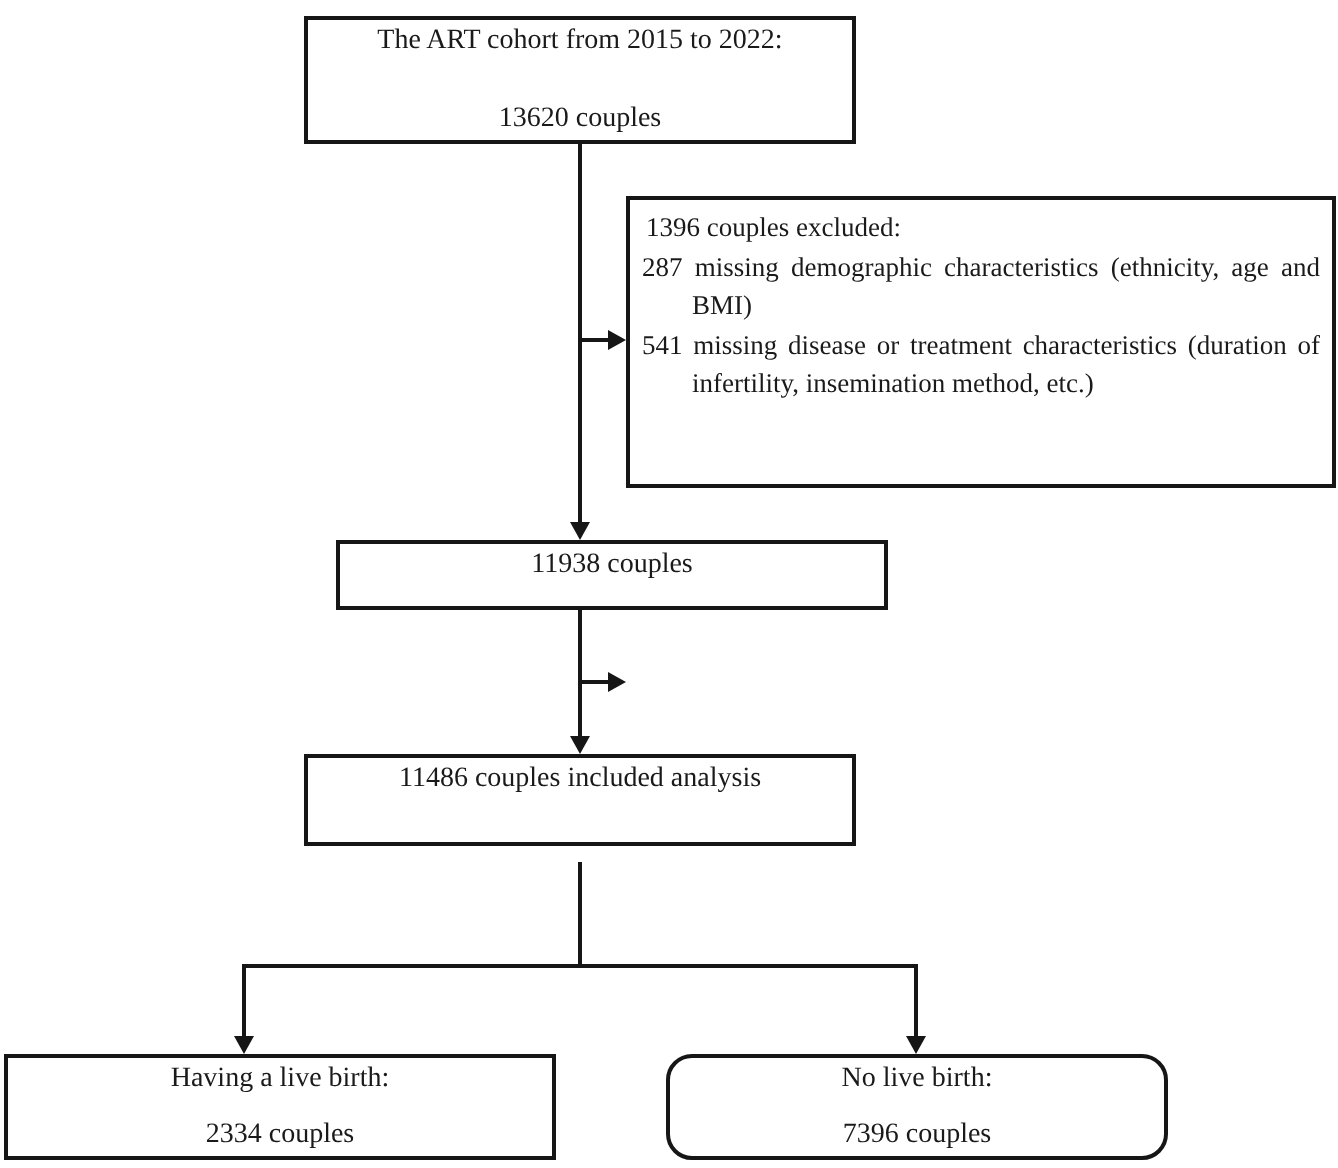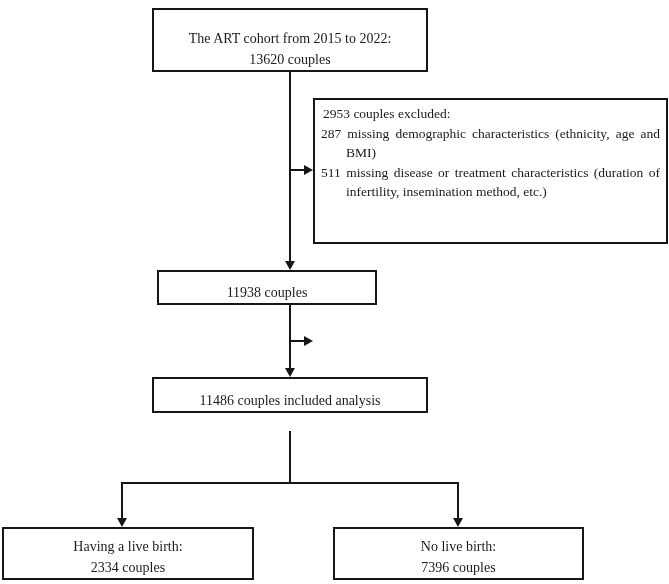--- a/index.html
+++ b/index.html
@@ -17,35 +17,35 @@
     overflow: hidden;
   }
   .box {
     position: absolute;
     box-sizing: border-box;
     border: 2px solid #161616;
     background: #ffffff;
     display: flex;
     flex-direction: column;
     align-items: center;
-    justify-content: flex-end;
+    justify-content: space-between;
     text-align: center;
     font-size: 14px;
     line-height: 21px;
   }
   .box-top        { left: 152px; top: 8px;   width: 276px; height: 64px; }
   .box-excluded   { left: 313px; top: 98px;  width: 355px; height: 146px;
                     display: block; text-align: left;
                     padding: 4px 6px 4px 6px; font-size: 13.5px; line-height: 19.5px; }
-  .box-11938      { left: 157px; top: 270px; width: 220px; height: 35px; }
+  .box-11938      { left: 168px; top: 270px; width: 276px; height: 35px; }
   .box-followup   { left: 313px; top: 322px; width: 307px; height: 37px;
                     align-items: flex-start; text-align: left; padding-left: 10px; }
-  .box-analysis   { left: 152px; top: 377px; width: 276px; height: 36px; }
-  .box-livebirth  { left: 2px;   top: 527px; width: 252px; height: 53px; }
-  .box-nolive     { left: 333px; top: 527px; width: 251px; height: 53px; }
+  .box-analysis   { left: 152px; top: 377px; width: 276px; height: 46px; }
+  .box-livebirth  { left: 2px;   top: 527px; width: 276px; height: 53px; }
+  .box-nolive     { left: 333px; top: 527px; width: 251px; height: 53px; border-radius: 13px; }
 
   .excl-title { padding-left: 2px; }
   .excl-item  {
     padding-left: 25px;
     text-indent: -25px;
     text-align: justify;
   }
 
   .vline, .hline {
     position: absolute;
@@ -92,23 +92,23 @@
     <div>13620 couples</div>
   </div>
 
   <div class="vline v-top"></div>
   <div class="arrow-down a-top"></div>
 
   <div class="hline h-excl"></div>
   <div class="arrow-right a-excl"></div>
 
   <div class="box box-excluded">
-    <div class="excl-title">2953 couples excluded:</div>
+    <div class="excl-title">1396 couples excluded:</div>
     <div class="excl-item"><span>287</span> <span>missing demographic characteristics (ethnicity, age and BMI)</span></div>
-    <div class="excl-item"><span>511</span> <span>missing disease or treatment characteristics (duration of infertility, insemination method, etc.)</span></div>
+    <div class="excl-item"><span>541</span> <span>missing disease or treatment characteristics (duration of infertility, insemination method, etc.)</span></div>
   </div>
 
   <div class="box box-11938">
     <div>11938 couples</div>
   </div>
 
   <div class="vline v-mid1"></div>
   <div class="arrow-down a-mid1"></div>
 
   <div class="hline h-follow"></div>

